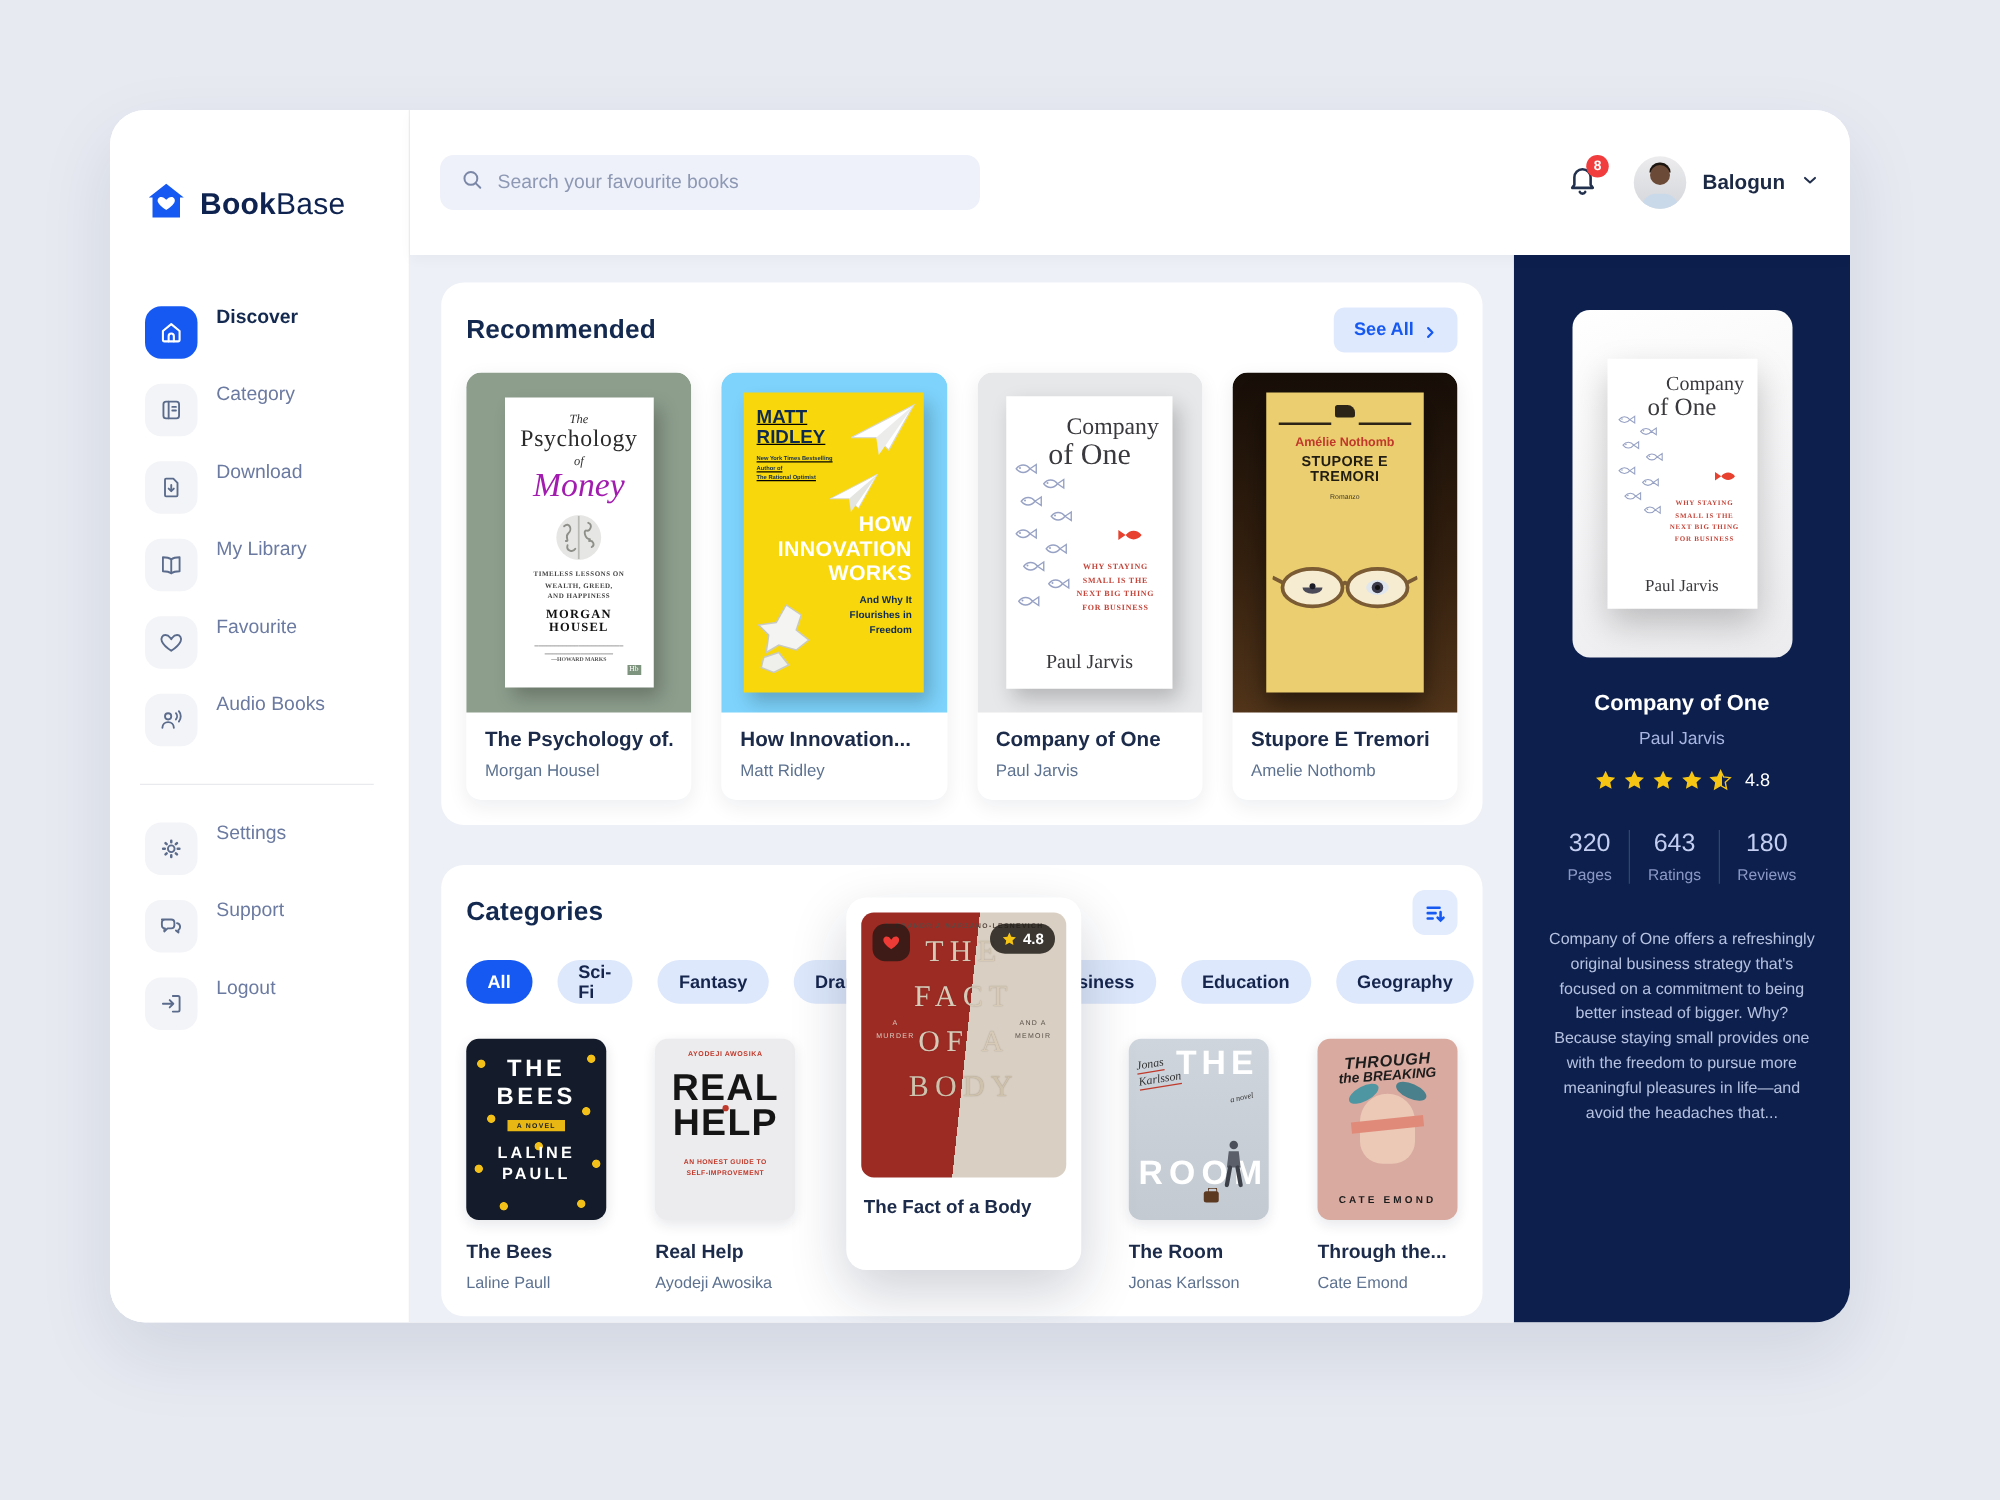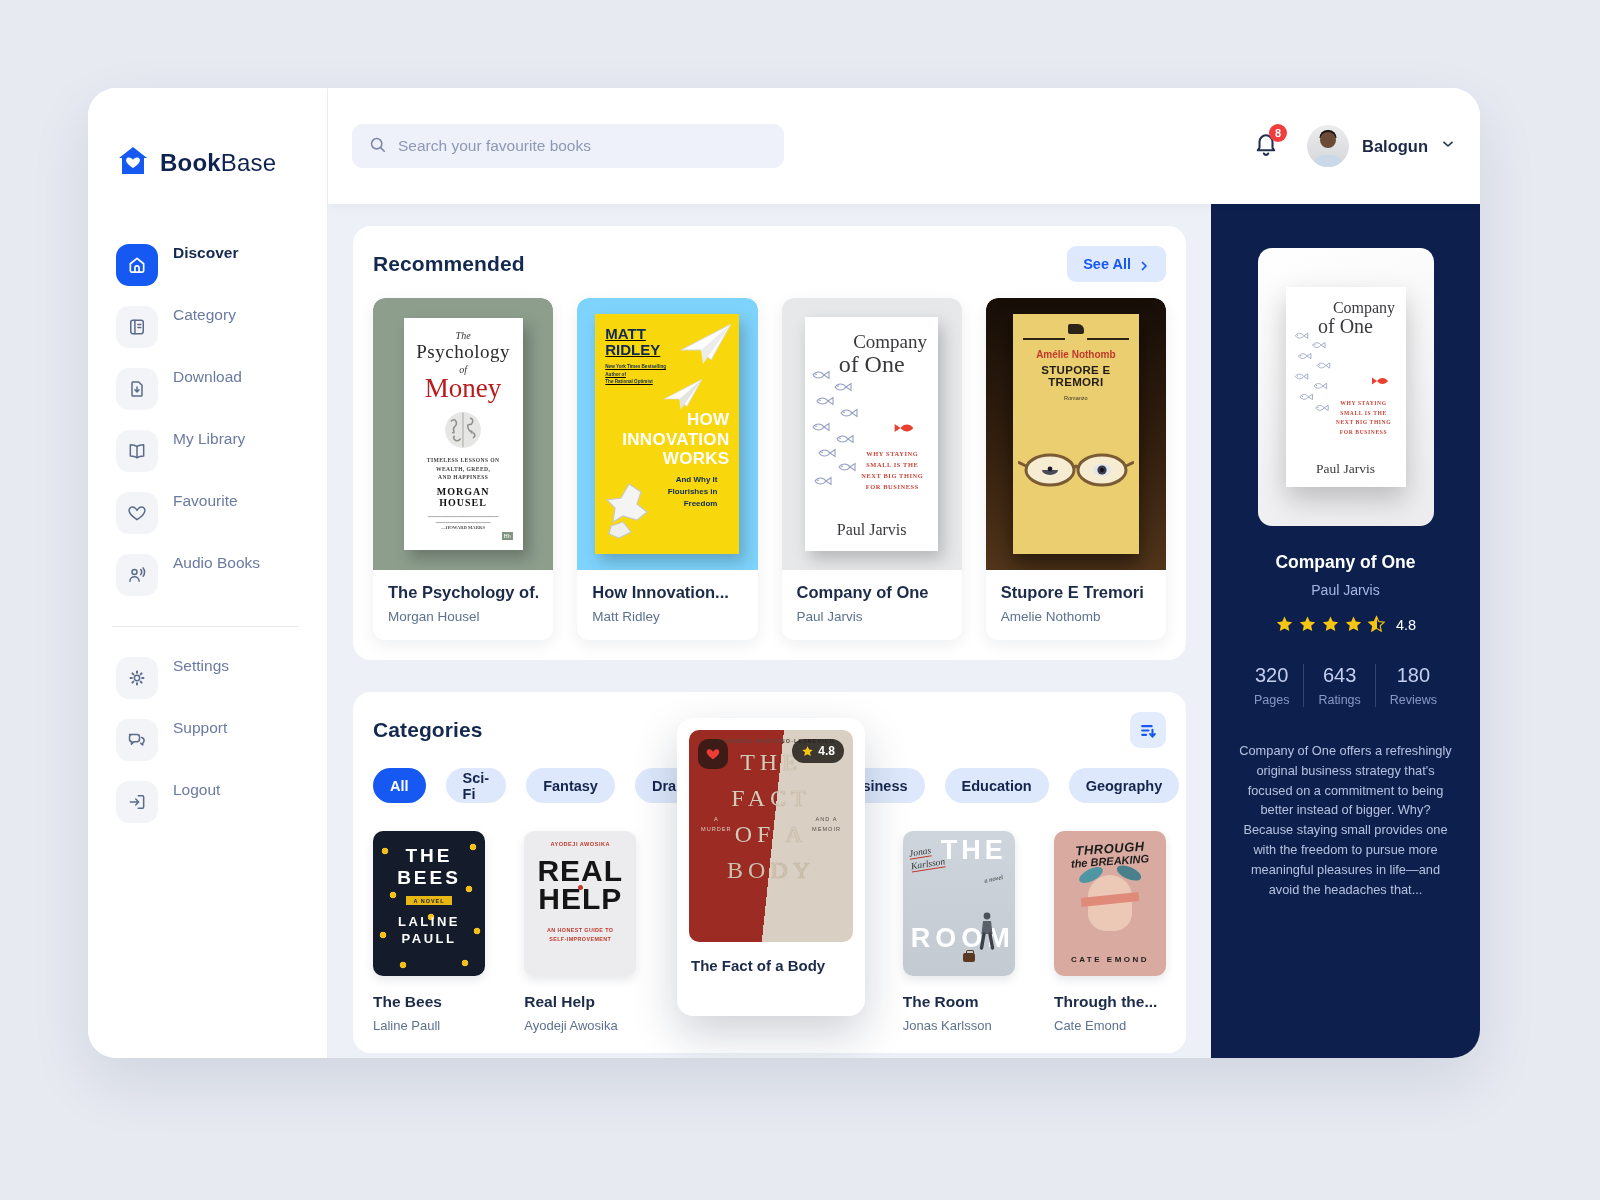--- a/index.html
+++ b/index.html
@@ -89,35 +89,35 @@
 
   
   .serif { font-family:"Liberation Serif", serif; }
 
   
   .cover-psych { background:#8d9e8d; display:flex; align-items:center; justify-content:center; }
   .psych-book { background:#fff; width:66%; height:85%; box-shadow:6px 8px 14px rgba(0,0,0,.25); text-align:center; padding:12px 8px 10px; display:flex; flex-direction:column; }
   .psych-the { font-size:10px; font-style:italic; color:#333; }
   .psych-t1 { font-size:19px; color:#2b2b2b; letter-spacing:.5px; }
   .psych-of { font-size:10px; font-style:italic; color:#333; margin-top:1px; }
-  .psych-t2 { font-size:27px; color:#b91c1c; line-height:1; }
+  .psych-t2 { font-size:27px; color:#a21caf; line-height:1;font-style:italic; }
   .psych-brain { margin:8px auto 6px; }
   .psych-sub { font-size:5.6px; font-weight:700; color:#444; letter-spacing:.4px; line-height:1.5; }
   .psych-auth { font-size:10px; font-weight:800; color:#111; letter-spacing:1px; margin-top:4px; }
   .psych-quote { font-size:4.2px; color:#888; margin-top:4px; line-height:1.6; }
   .psych-marks { font-size:4.6px; font-weight:700; color:#555; }
   .psych-hb { width:11px; height:11px; background:#7e947e; color:#fff; font-size:6px; display:flex; align-items:center; justify-content:center; margin:2px 2px 0 auto; }
 
   
   .cover-inn { background:#7dd3fc; display:flex; align-items:center; justify-content:center;text-decoration:underline; }
   .inn-book { width:80%; height:88%; background:#f8d80c; box-shadow:5px 8px 14px rgba(0,0,0,.22); position:relative; padding:12px 10px; }
   .inn-auth { font-size:15px; font-weight:800; color:#0e2a52; line-height:1.05; }
   .inn-auth-sub { font-size:4.6px; font-weight:700; color:#0e2a52; margin-top:5px; line-height:1.7; width:60%; }
   .inn-title { position:absolute; right:10px; top:96px; text-align:right; font-size:17px; font-weight:800; color:#fff; line-height:1.15; letter-spacing:.3px; }
-  .inn-sub { position:absolute; right:22px; top:160px; text-align:right; font-size:8px; font-weight:700; color:#0e2a52; line-height:1.5; }
+  .inn-sub { position:absolute; right:10px; top:160px; text-align:right; font-size:8px; font-weight:700; color:#0e2a52; line-height:1.5; }
   .inn-plane1 { position:absolute; right:4px; top:6px; }
   .inn-plane2 { position:absolute; right:34px; top:62px; }
   .inn-crumple { position:absolute; left:8px; bottom:14px; }
 
   
   .cover-company { background:#e7e8ea; display:flex; align-items:center; justify-content:center; }
   .co-book { background:#fff; width:74%; height:86%; box-shadow:5px 8px 16px rgba(0,0,0,.22); position:relative; text-align:center; padding-top:14px; }
   .co-t1 { font-size:19px; color:#3a3a3e;padding-left:37px; }
   .co-t2 { font-size:24px; color:#3a3a3e; margin-top:-2px; }
   .co-fish { position:absolute; left:4px; top:52px; }

